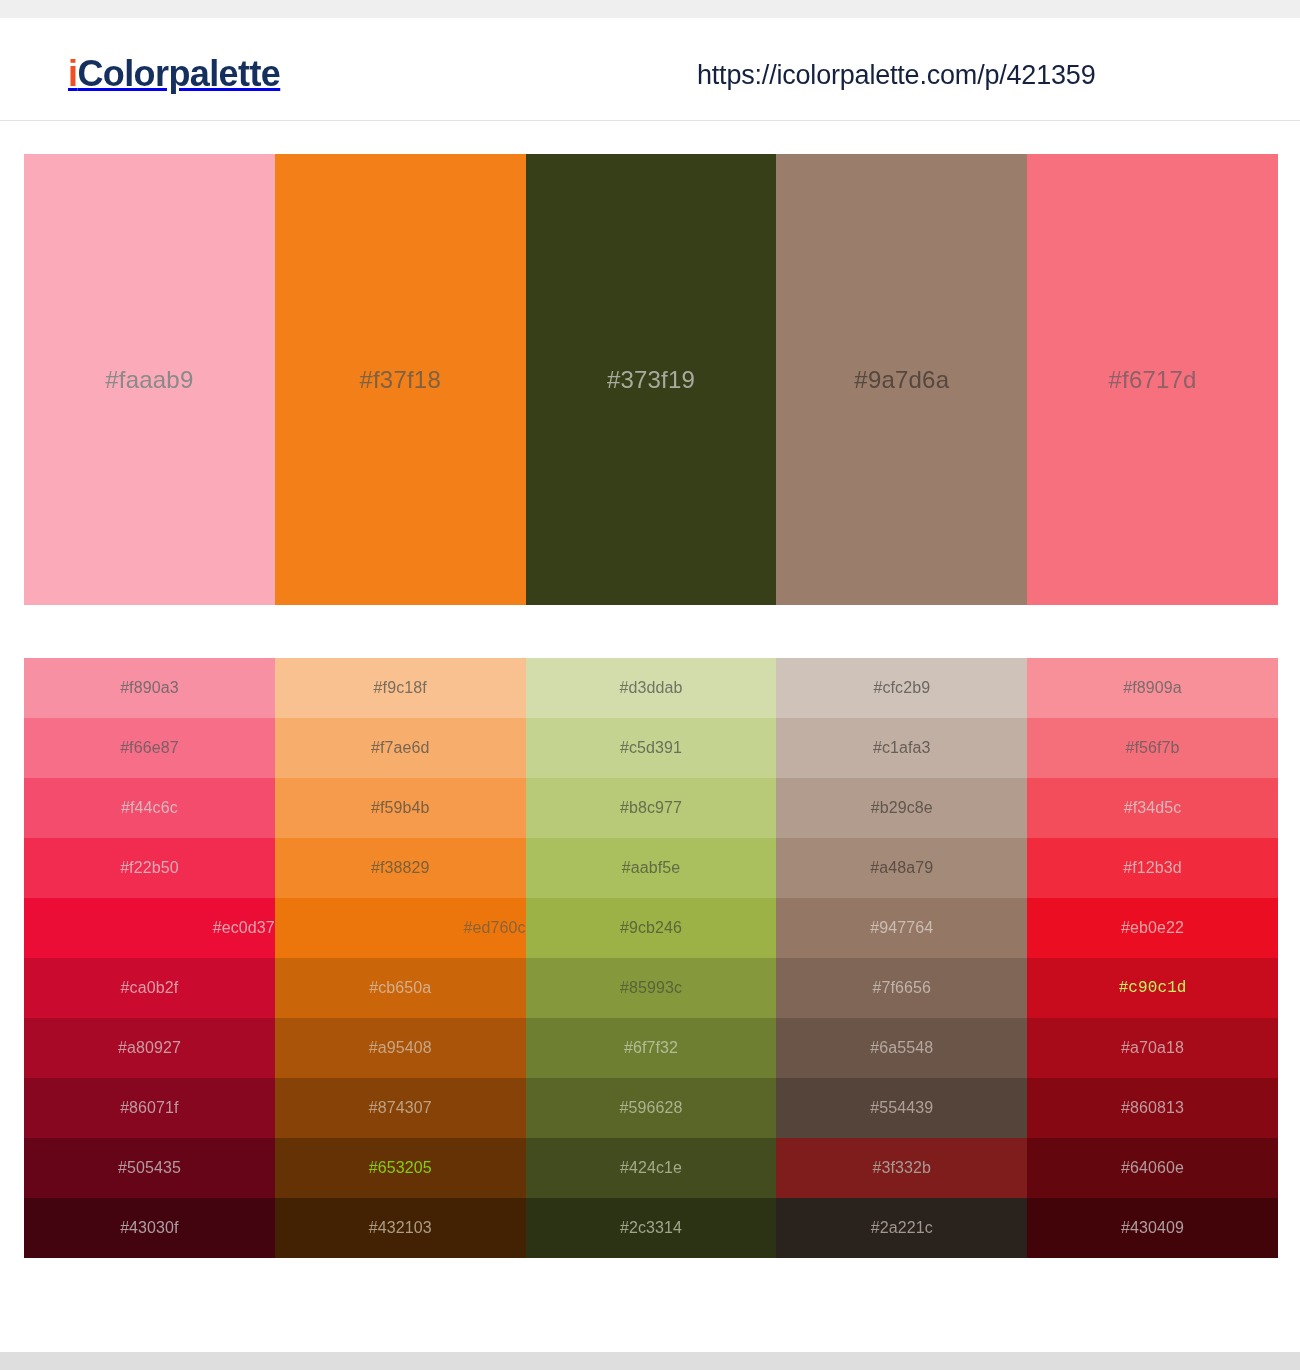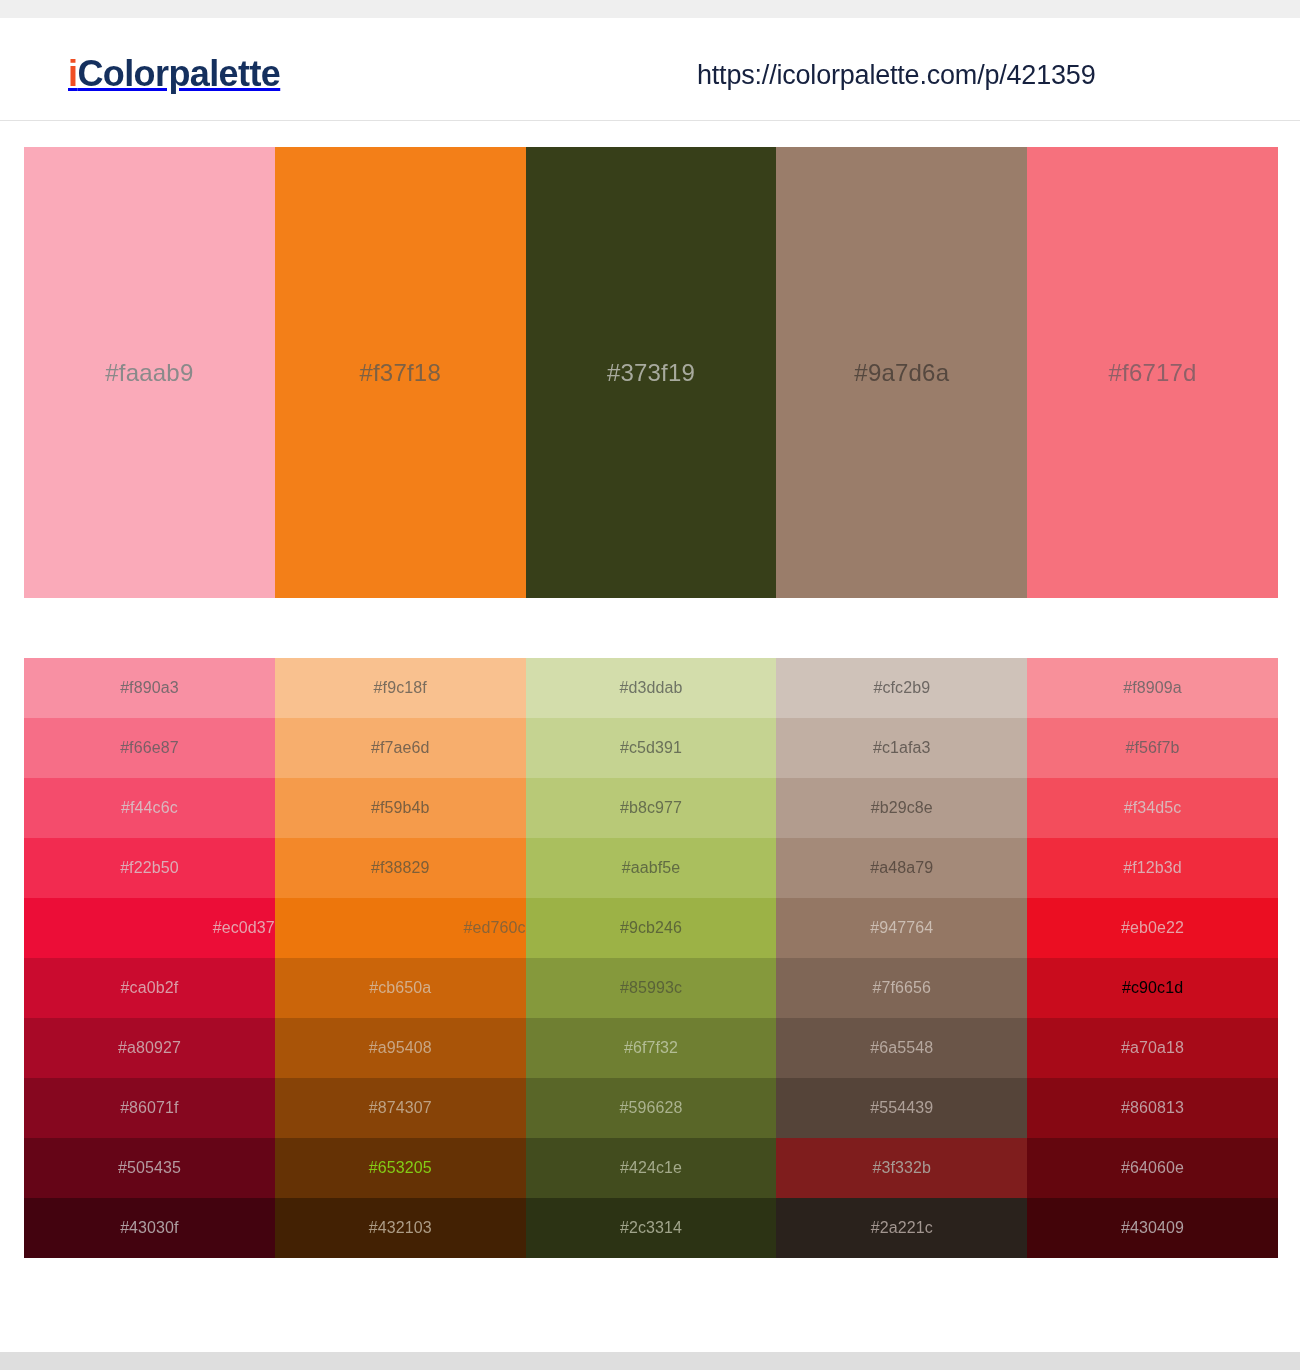--- a/index.html
+++ b/index.html
@@ -60,21 +60,21 @@
     color: #16213f;
     line-height: 38px;
     white-space: nowrap;
     letter-spacing: -0.2px;
   }
 
   
   .main-swatches {
     position: absolute;
     left: 24px;
-    top: 147px;
+    top: 154px;
     width: 1254px;
     height: 451px;
     display: flex;
     overflow: hidden;
   }
 
   .main-swatch {
     flex: 1 1 0;
     position: relative;
     display: flex;
@@ -301,21 +301,21 @@
         <div class="shade-cell" style="background: rgb(243, 77, 92);">
           <span class="shade-label" style="color: rgb(217, 183, 186);">#f34d5c</span>
         </div>
         <div class="shade-cell" style="background: rgb(241, 43, 61);">
           <span class="shade-label" style="color: rgb(220, 171, 176);">#f12b3d</span>
         </div>
         <div class="shade-cell" style="background: rgb(235, 14, 34);">
           <span class="shade-label" style="color: rgb(229, 162, 166);">#eb0e22</span>
         </div>
         <div class="shade-cell" style="background: rgb(201, 12, 29);">
-          <span class="shade-label" style="color: #000000;">#c90c1d</span>
+          <span class="shade-label" style="color: #bef264; font-family: Liberation Mono, monospace;">#c90c1d</span>
         </div>
         <div class="shade-cell" style="background: rgb(167, 10, 24);">
           <span class="shade-label" style="color: rgb(200, 155, 158);">#a70a18</span>
         </div>
         <div class="shade-cell" style="background: rgb(134, 8, 19);">
           <span class="shade-label" style="color: rgb(189, 155, 158);">#860813</span>
         </div>
         <div class="shade-cell" style="background: rgb(100, 6, 14);">
           <span class="shade-label" style="color: rgb(180, 155, 158);">#64060e</span>
         </div>

